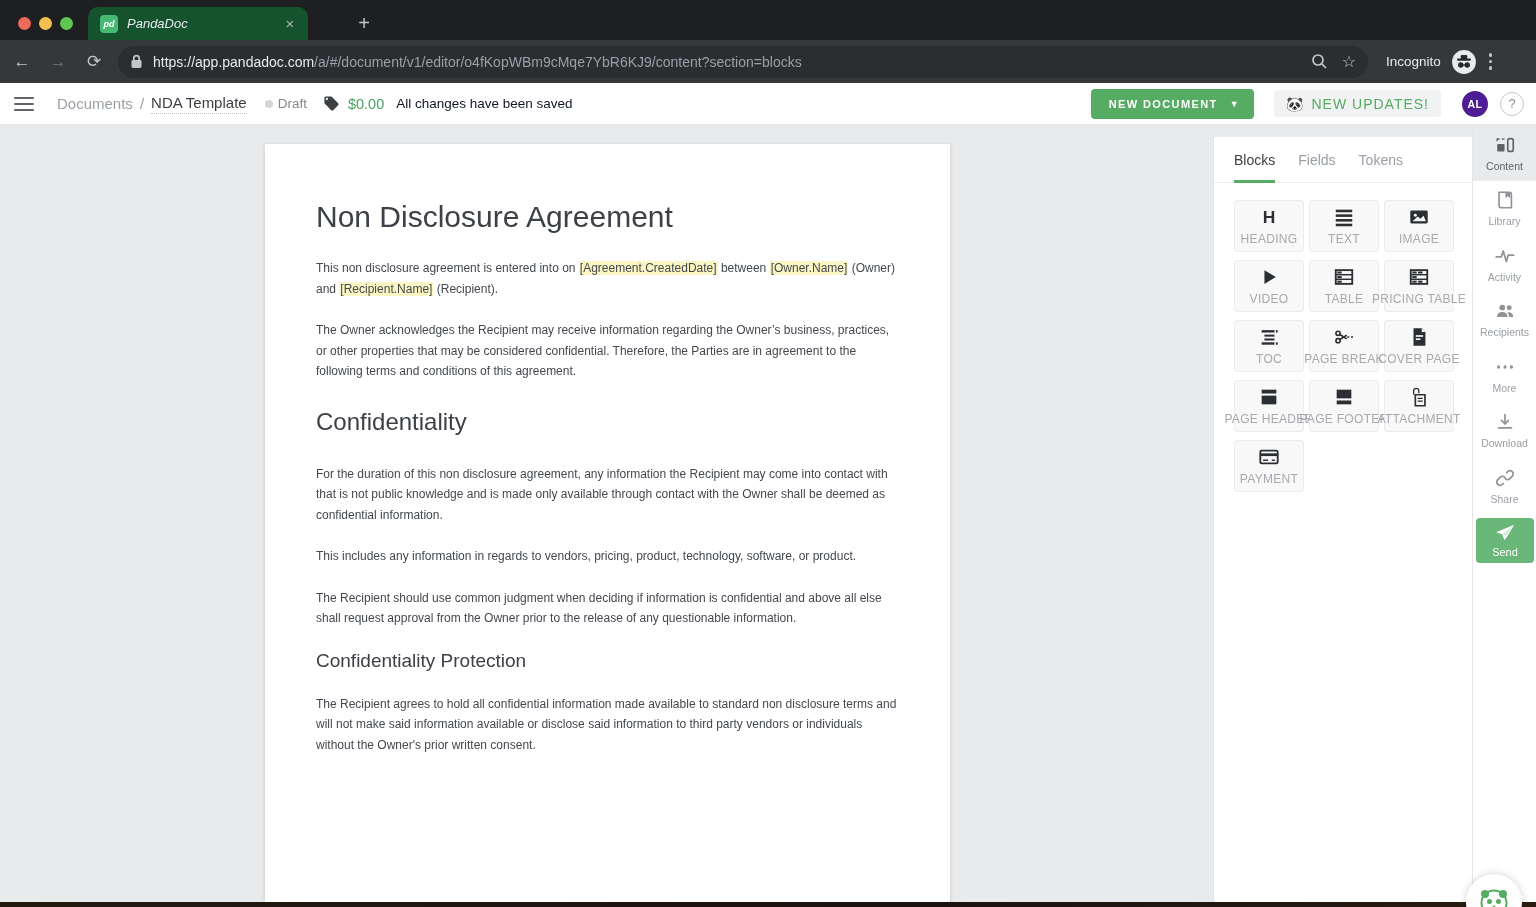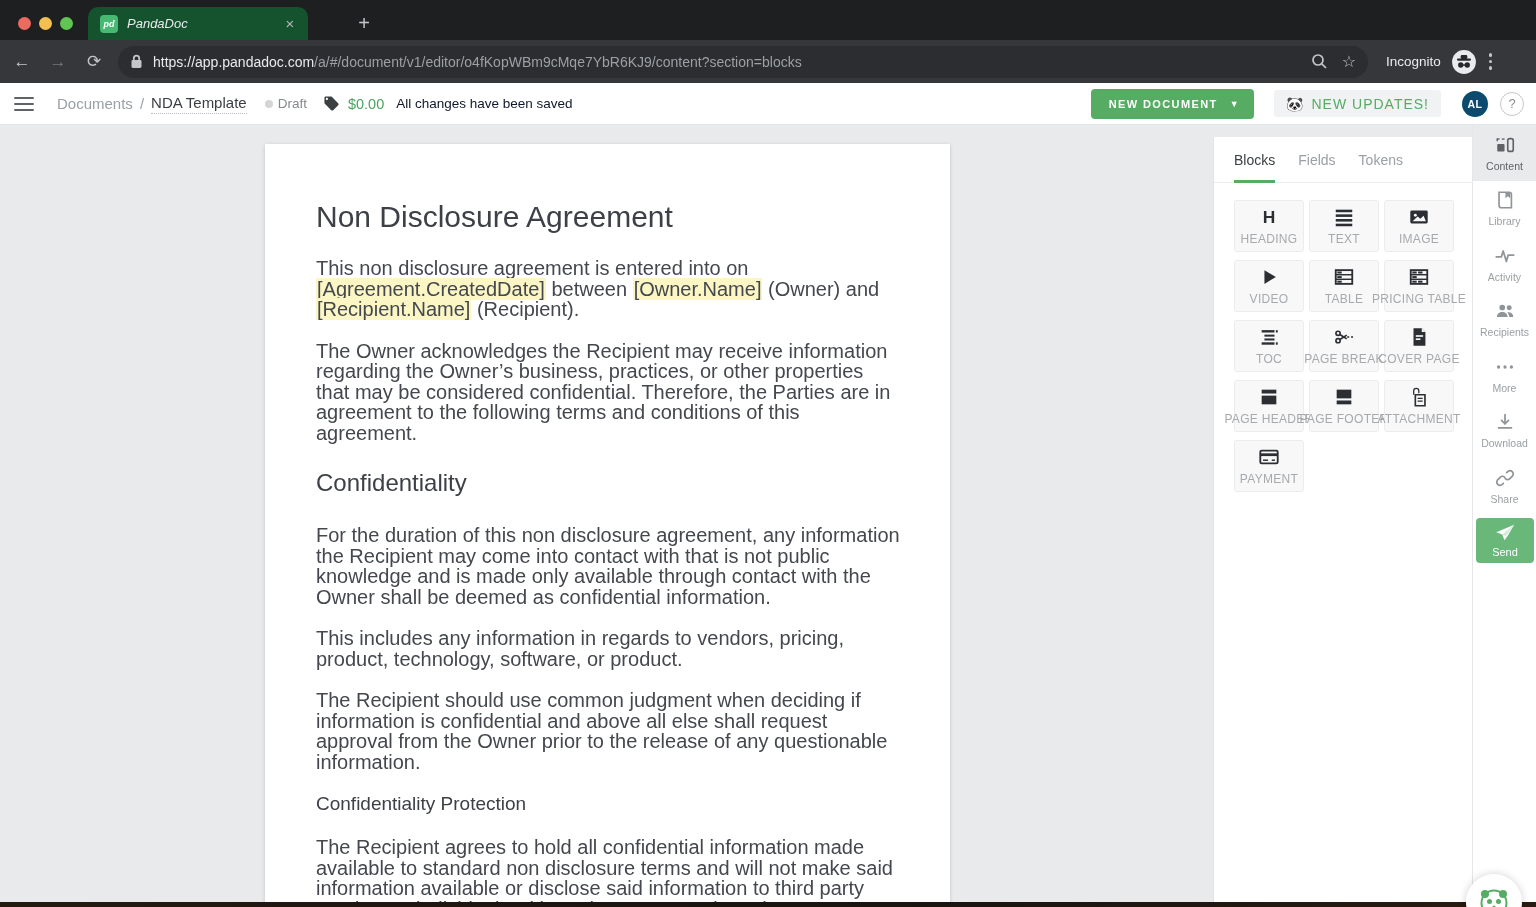--- a/index.html
+++ b/index.html
@@ -41,31 +41,31 @@
   .status-text { font-size:13.5px; color:#85898d; margin-left:5px; }
   .tag-ic { margin-left:16px; display:flex; }
   .price { font-size:14.5px; color:#4ba35f; margin-left:8px; }
   .save-status { font-size:13.5px; color:#0f172a; margin-left:12px; }
   .header-right { margin-left:auto; display:flex; align-items:center; margin-right:12px; }
   .btn-new-doc { background:#56ac62; color:#fff; border:none; border-radius:4px; height:30px; padding:0 14px 0 18px; font-family:inherit; font-size:11px; font-weight:bold; letter-spacing:1.4px; display:flex; align-items:center; }
   .btn-new-doc .caret { margin-left:12px; font-size:9px; }
   .pill-updates { background:#f0f2f3; border-radius:3px; height:27px; padding:0 12px; display:flex; align-items:center; margin-left:20px; }
   .pill-updates .panda { font-size:14px; margin-right:8px; }
   .pill-updates .txt { font-size:14px; letter-spacing:1px; color:#56ac62; }
-  .avatar { width:26px; height:26px; border-radius:50%; background:#0c4a6e; color:#fff; font-size:10.5px; font-weight:bold; letter-spacing:.5px; display:flex; align-items:center; justify-content:center; margin-left:21px; }
+  .avatar { width:26px; height:26px; border-radius:50%; background:#4c1d95; color:#fff; font-size:10.5px; font-weight:bold; letter-spacing:.5px; display:flex; align-items:center; justify-content:center; margin-left:21px; }
   .help-btn { width:24px; height:24px; border-radius:50%; border:1.6px solid #c3c7cb; color:#898d92; font-size:13px; display:flex; align-items:center; justify-content:center; margin-left:12px; background:#fff; }
 
   
   .main { position:absolute; left:0; top:125px; width:100%; height:782px; }
   .canvas { position:absolute; left:0; top:0; width:1213px; height:100%; background:#e9eaeb; overflow:hidden; }
   .page { position:absolute; left:265px; top:19px; width:685px; height:800px; background:#fff; box-shadow:0 1px 4px rgba(0,0,0,.16); padding:56px 50px 0 51px; }
   .page h1 { font-size:30px; font-weight:400; color:#3d4147; margin:0 0 24px; }
   .page h2 { font-size:24px; font-weight:400; color:#3d4147; margin:26px 0 28px; }
   .page h3 { font-size:19px; font-weight:400; color:#3d4147; margin:18px 0 22px; }
-  .page p { font-size:20px; line-height:20.5px; color:#44484e; margin:0 0 21px; }
+  .page p { font-size:12px; line-height:20.5px; color:#44484e; margin:0 0 21px; }
   .token { background:#fbf6c4; padding:0 1px; }
 
   
   .panel { position:absolute; left:1213px; top:12px; width:259px; height:100%; background:#fff; border-left:1px solid #e2e3e4; }
   .panel-tabs { position:relative; height:46px; border-bottom:1px solid #ebecec; display:flex; align-items:center; padding-left:20px; }
   .panel-tab { position:relative; font-size:14px; color:#9aa0a6; margin-right:23px; height:100%; display:flex; align-items:center; }
   .panel-tab.active { color:#3c4043; }
   .panel-tab.active::after { content:""; position:absolute; left:0; right:0; bottom:-1px; height:3px; background:#56ac62; }
   .tiles { margin:17px 0 0 20px; display:grid; grid-template-columns:repeat(3,70px); gap:8px 5px; }
   .tile { width:70px; height:52px; background:#f8f8f8; border:1px solid #ececec; border-radius:3px; display:flex; flex-direction:column; align-items:center; justify-content:flex-end; padding-bottom:5px; color:#2b2e33; }

